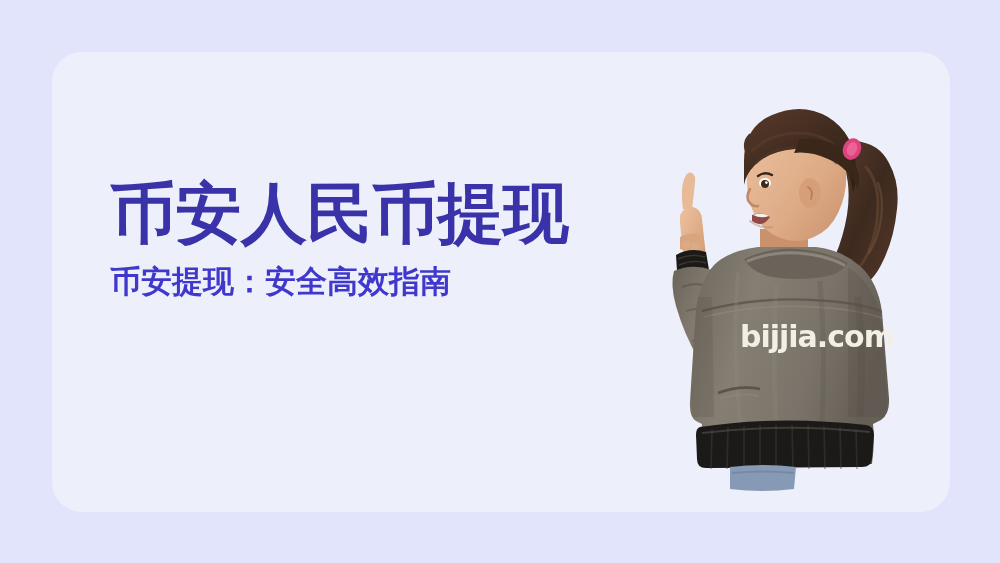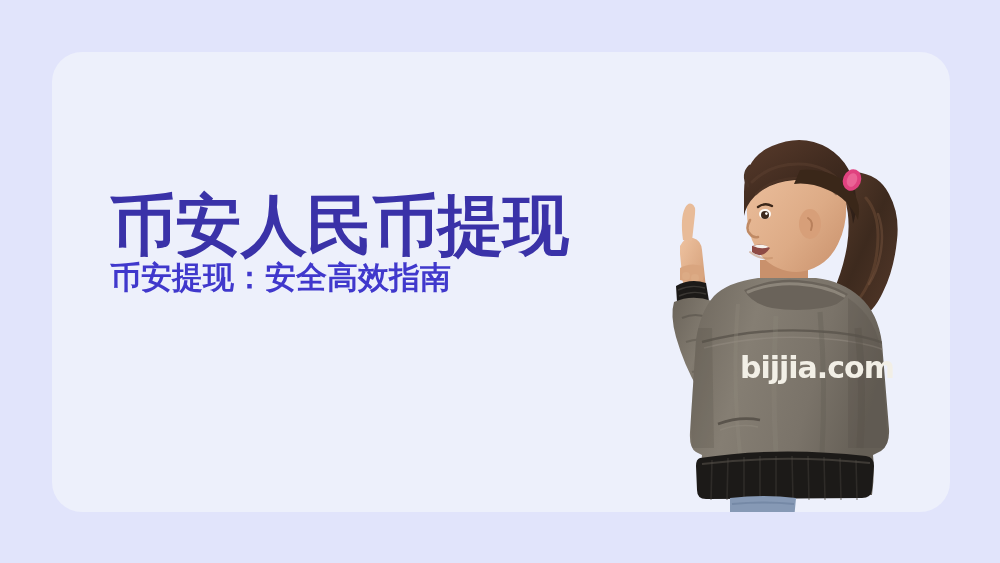--- a/index.html
+++ b/index.html
@@ -24,44 +24,45 @@
     width: 898px;
     height: 460px;
     background: #edf0fb;
     border-radius: 30px;
     overflow: hidden;
   }
   
   #textblock {
     position: absolute;
     left: 58px;
-    top: 140px;
+    top: 128px;
     width: 520px;
   }
   .title-line {
     font-size: 66px;
     line-height: 1.02;
     font-weight: 700;
     color: #3a32a8;
     letter-spacing: -0.5px;
     white-space: nowrap;
   }
   #subtitle {
+    margin-top: 16px;
     font-size: 31px;
     font-weight: 700;
     line-height: 1.2;
     color: #4038cc;
     letter-spacing: 0px;
     white-space: nowrap;
   }
   
   #photo {
     position: absolute;
     left: 600px;
-    top: 76px;
+    top: 45px;
     width: 298px;
     height: 400px;
   }
   #photo svg { display: block; width: 100%; height: 100%; }
   
   .jacket-logo {
     font-family: "DejaVu Sans", sans-serif;
     font-weight: 700;
     font-size: 30px;
     fill: #f2efe6;

